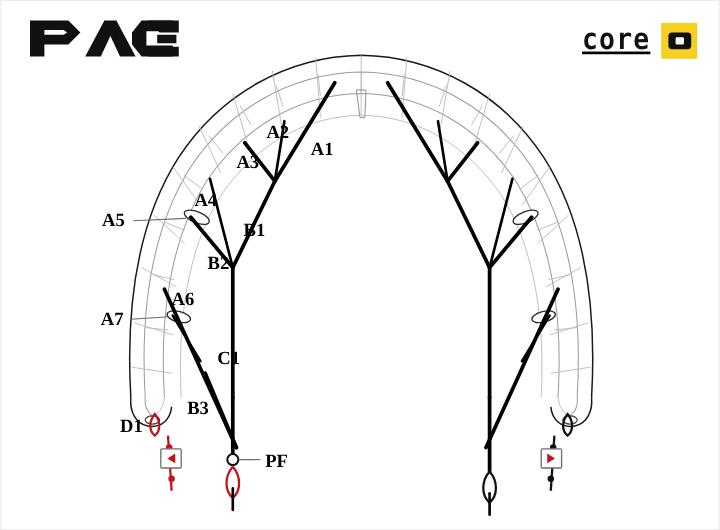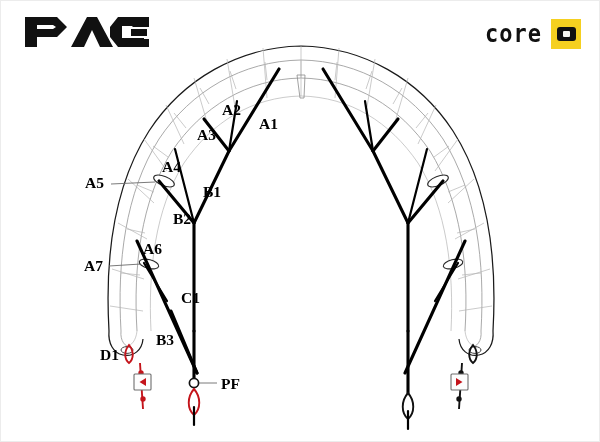--- a/index.html
+++ b/index.html
@@ -15,21 +15,21 @@
     position:absolute;inset:0;
     border:1px solid #ececec;
     box-sizing:border-box;
     background:#ffffff;
   }
   #diagram{position:absolute;left:0;top:0;width:600px;height:442px;}
 
   
   .brand{position:absolute;}
   #pace-logo{left:22px;top:14px;}
-  #core-logo{right:18px;top:18px;display:flex;align-items:center;gap:9px;}
+  #core-logo{right:18px;top:18px;display:flex;align-items:center;gap:9px;text-decoration:underline;}
 
   .core-word{
     font-family:"DejaVu Sans Mono", monospace;
     font-weight:bold;
     font-size:22px;
     letter-spacing:1px;
     color:#111;
     line-height:1;
     transform:scaleY(1.12);
   }

